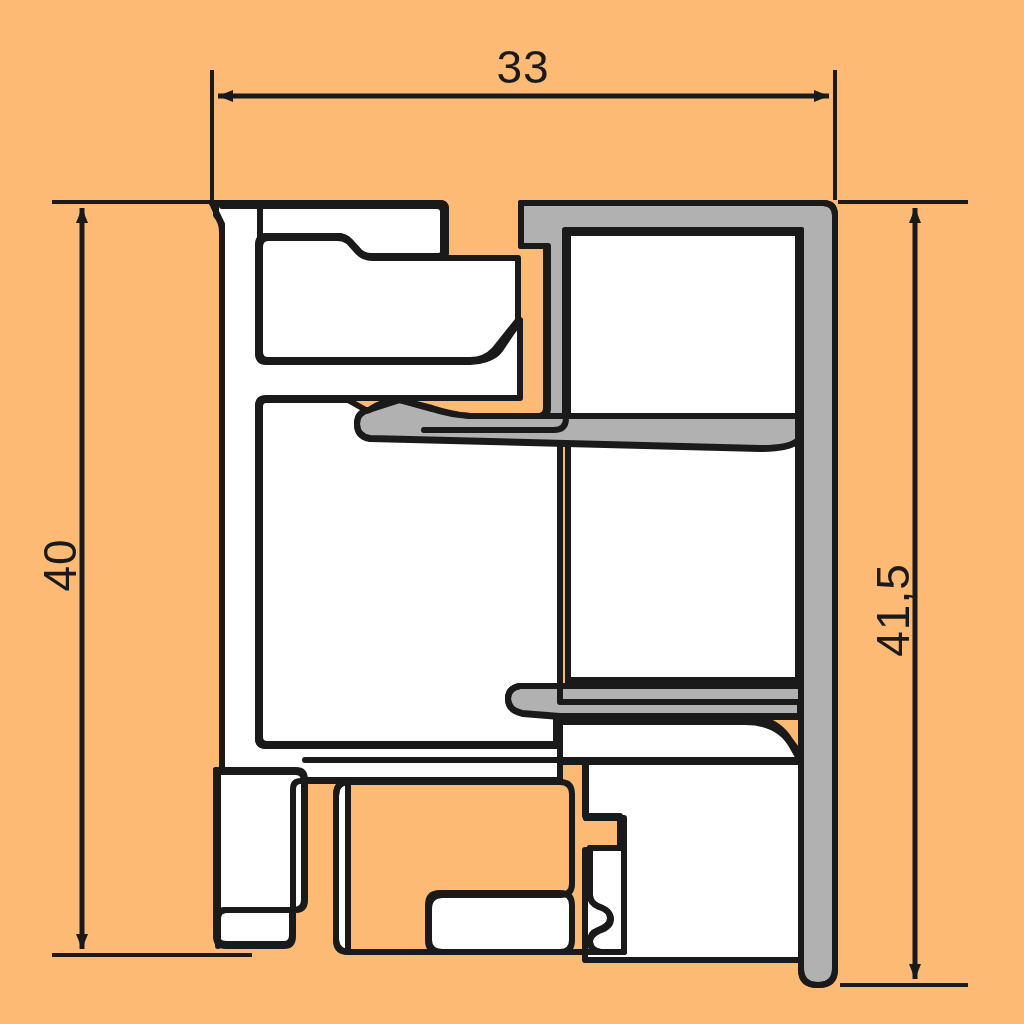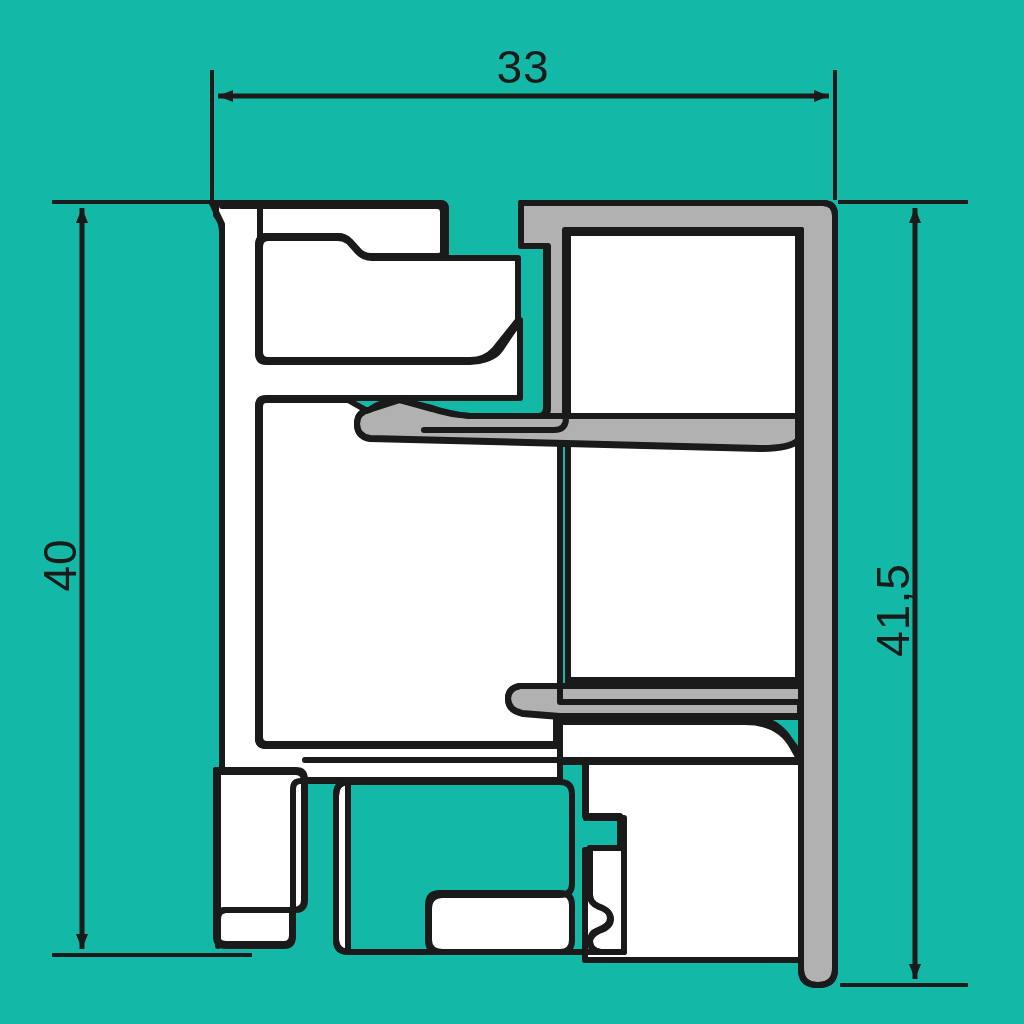--- a/index.html
+++ b/index.html
@@ -1,20 +1,20 @@
 <!DOCTYPE html>
 <html><head>
 <meta charset="utf-8">
 <title>Profile Cross-Section</title>
 <style>
   html,body{margin:0;padding:0;background:#ffffff;}
   #stage{
     position:relative;
     width:1024px;height:1024px;
-    background:#14b8a6;
+    background:#fdba74;
     font-family:"Liberation Sans", sans-serif;
     overflow:hidden;
   }
   #drawing{position:absolute;left:0;top:0;width:1024px;height:1024px;}
   .dim-text{
     position:absolute;
     color:#1a1a1a;
     font-family:"Liberation Sans", sans-serif;
     font-size:46px;
     font-weight:400;

